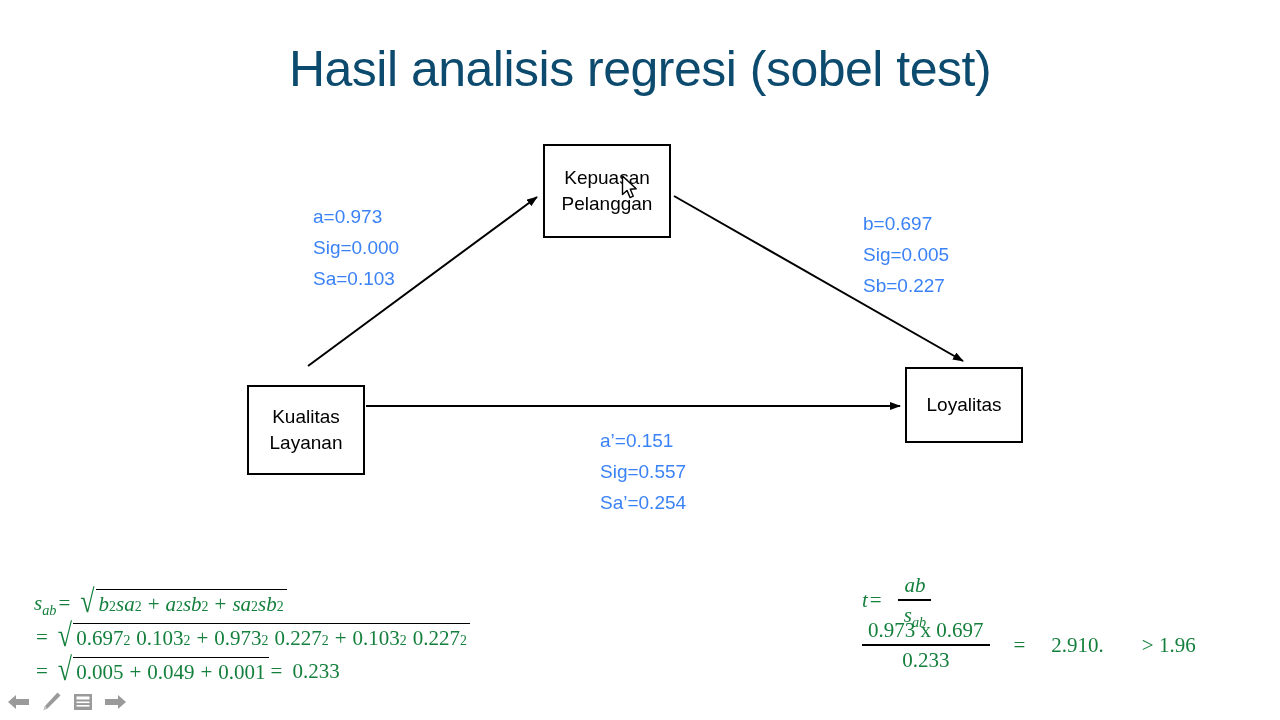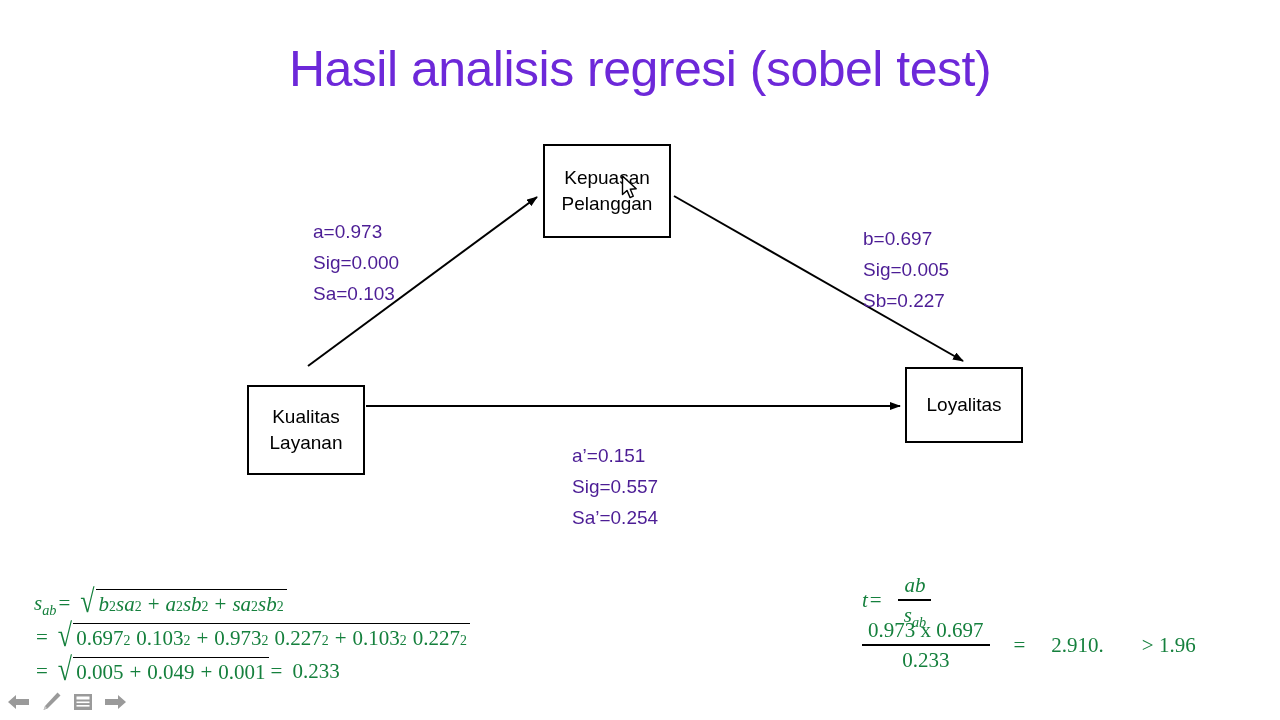--- a/index.html
+++ b/index.html
@@ -20,21 +20,21 @@
   
   #slide-title {
     position: absolute;
     left: 0;
     top: 40px;
     width: 1280px;
     text-align: center;
     font-size: 50px;
     font-weight: 400;
     letter-spacing: -0.5px;
-    color: #6d28d9;
+    color: #0c4a6e;
     white-space: nowrap;
   }
 
   
   .node-box {
     position: absolute;
     box-sizing: border-box;
     border: 2px solid #000000;
     background: #ffffff;
     display: flex;
@@ -59,28 +59,27 @@
     height: 720px;
     z-index: 2;
     pointer-events: none;
   }
 
   
   .path-label {
     position: absolute;
     font-size: 19px;
     line-height: 31px;
-    color: #4c1d95;
+    color: #3b82f6;
     white-space: nowrap;
     z-index: 3;
-    margin-top: 15px;
   }
   #label-a  { left: 313px; top: 201px; }
   #label-b  { left: 863px; top: 208px; }
-  #label-ap { left: 572px; top: 425px; }
+  #label-ap { left: 600px; top: 425px; }
 
   
   .formula-block {
     position: absolute;
     font-family: "Liberation Serif", serif;
     color: #15803d;
     z-index: 3;
   }
   #formula-left  { left: 34px; top: 586px; font-size: 21px; }
   #formula-right { left: 862px; top: 583px; font-size: 21px; }

